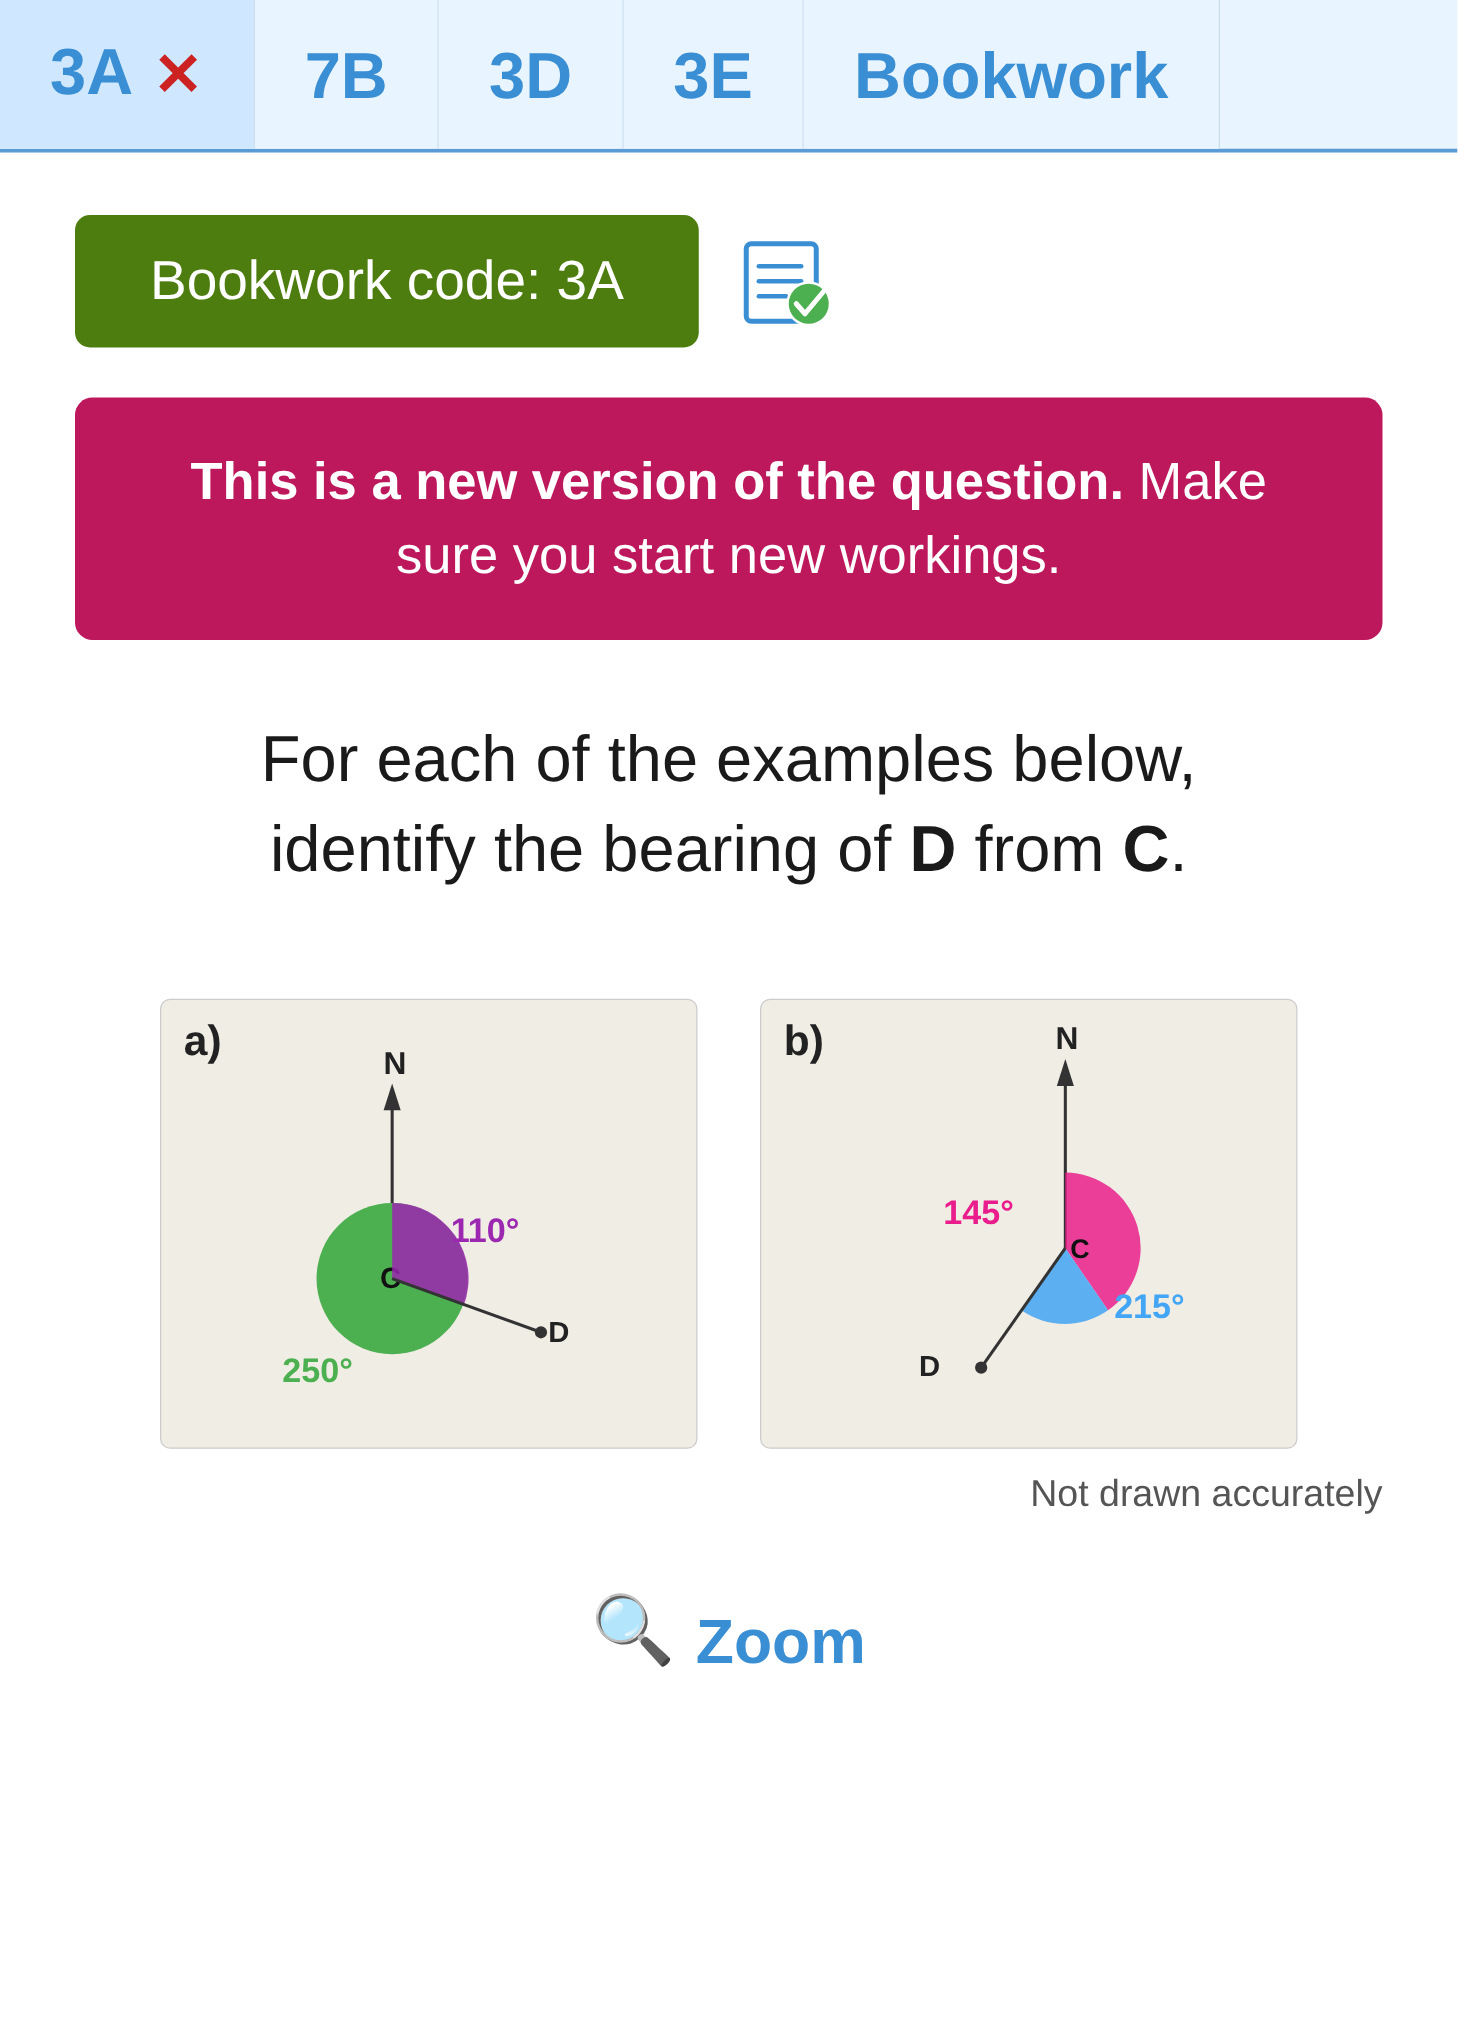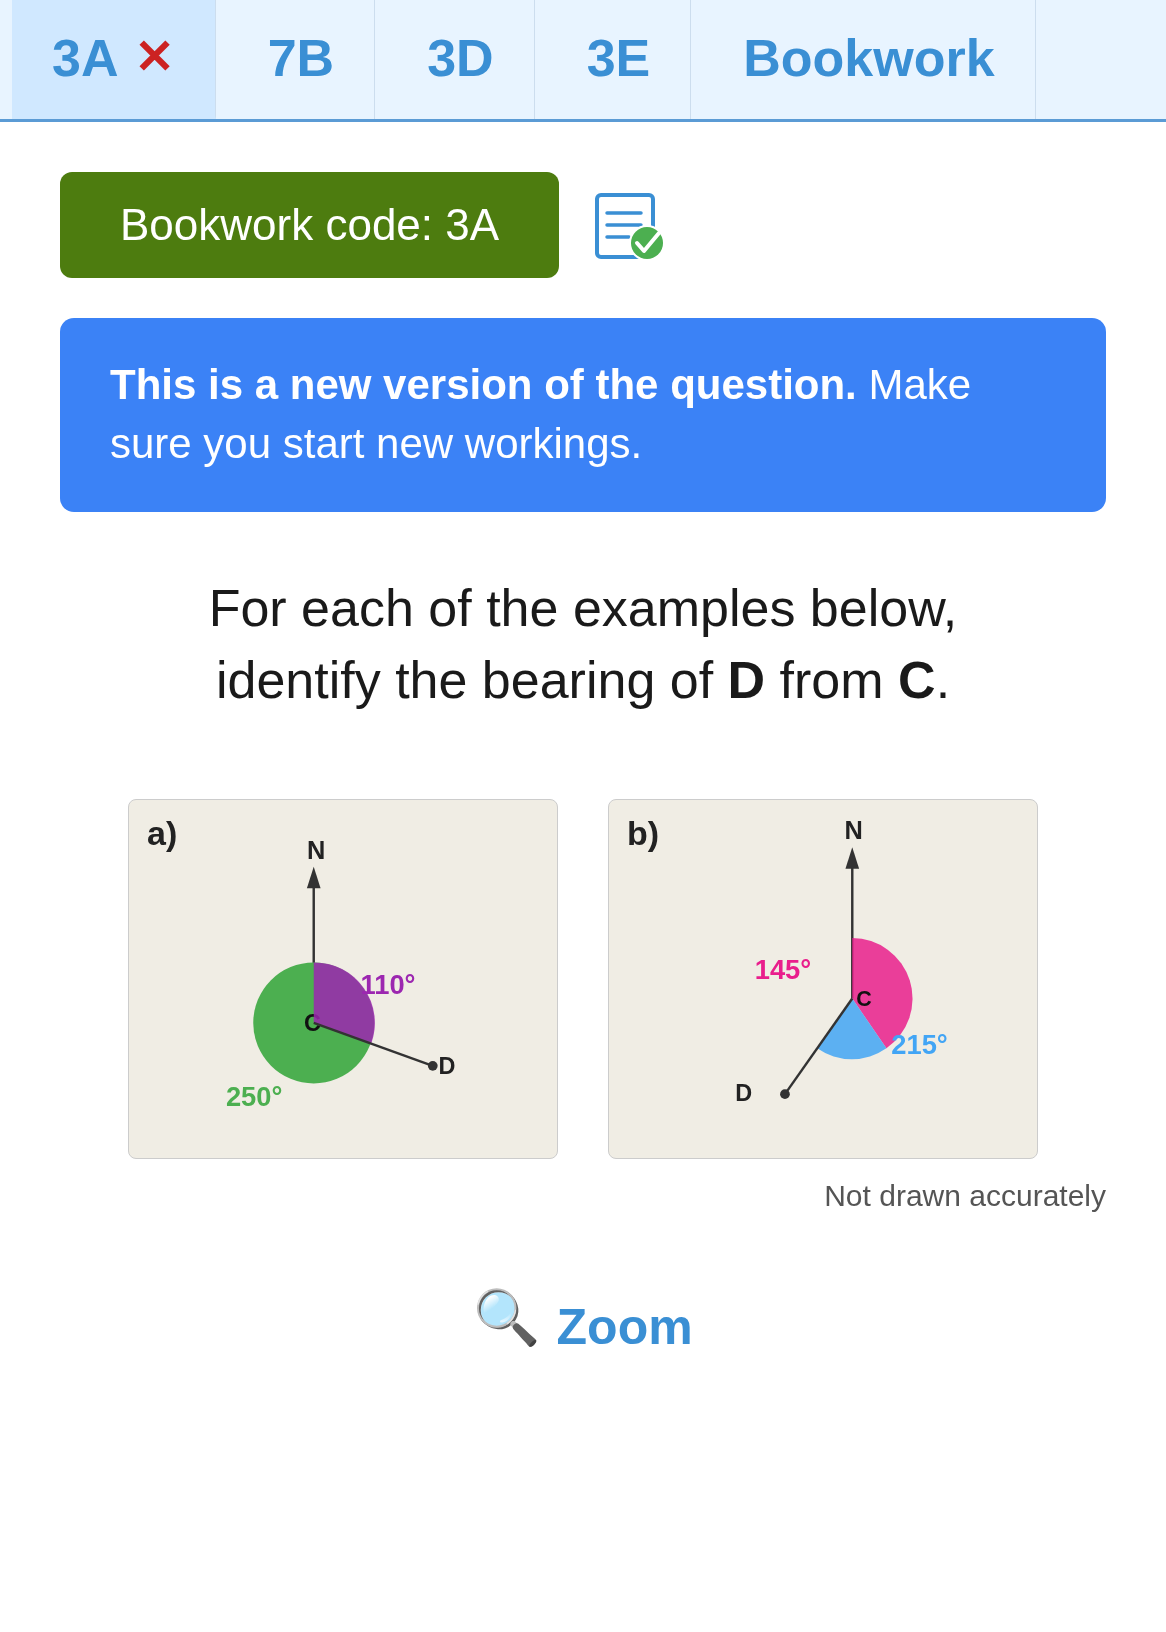--- a/index.html
+++ b/index.html
@@ -19,24 +19,23 @@
       border-bottom: 3px solid #5b9bd5;
     }
     .tab {
       padding: 28px 40px;
       font-size: 52px;
       font-weight: bold;
       color: #3a8fd4;
       cursor: pointer;
       border-right: 1px solid #cde;
       display: flex;
-      align-items: flex-start;
+      align-items: flex-end;
       gap: 16px;
       background: #e8f4ff;
-      margin-left: 12px;
     }
     .tab.active {
       background: #d0e8ff;
       border-bottom: 3px solid #d0e8ff;
     }
     .tab .close-x {
       color: #cc2222;
       font-size: 48px;
       font-weight: bold;
     }
@@ -67,26 +66,26 @@
     .checklist-icon {
       width: 80px;
       height: 80px;
       display: flex;
       align-items: center;
       justify-content: center;
     }
 
     
     .new-version-banner {
-      background: #3b82f6;
+      background: #be185d;
       color: #fff;
       font-size: 42px;
       padding: 38px 50px;
       border-radius: 14px;
-      text-align: left;
+      text-align: center;
       margin-bottom: 60px;
       line-height: 1.4;
     }
     .new-version-banner strong {
       font-weight: bold;
     }
 
     
     .question-text {
       font-size: 52px;
@@ -119,21 +118,21 @@
       position: absolute;
       top: 14px;
       left: 18px;
     }
 
     
     .not-drawn {
       text-align: right;
       font-size: 30px;
       color: #555;
-      margin-bottom: 66px;
+      margin-bottom: 52px;
     }
 
     
     .zoom-row {
       display: flex;
       justify-content: center;
       align-items: center;
       gap: 16px;
       margin-top: 10px;
     }

